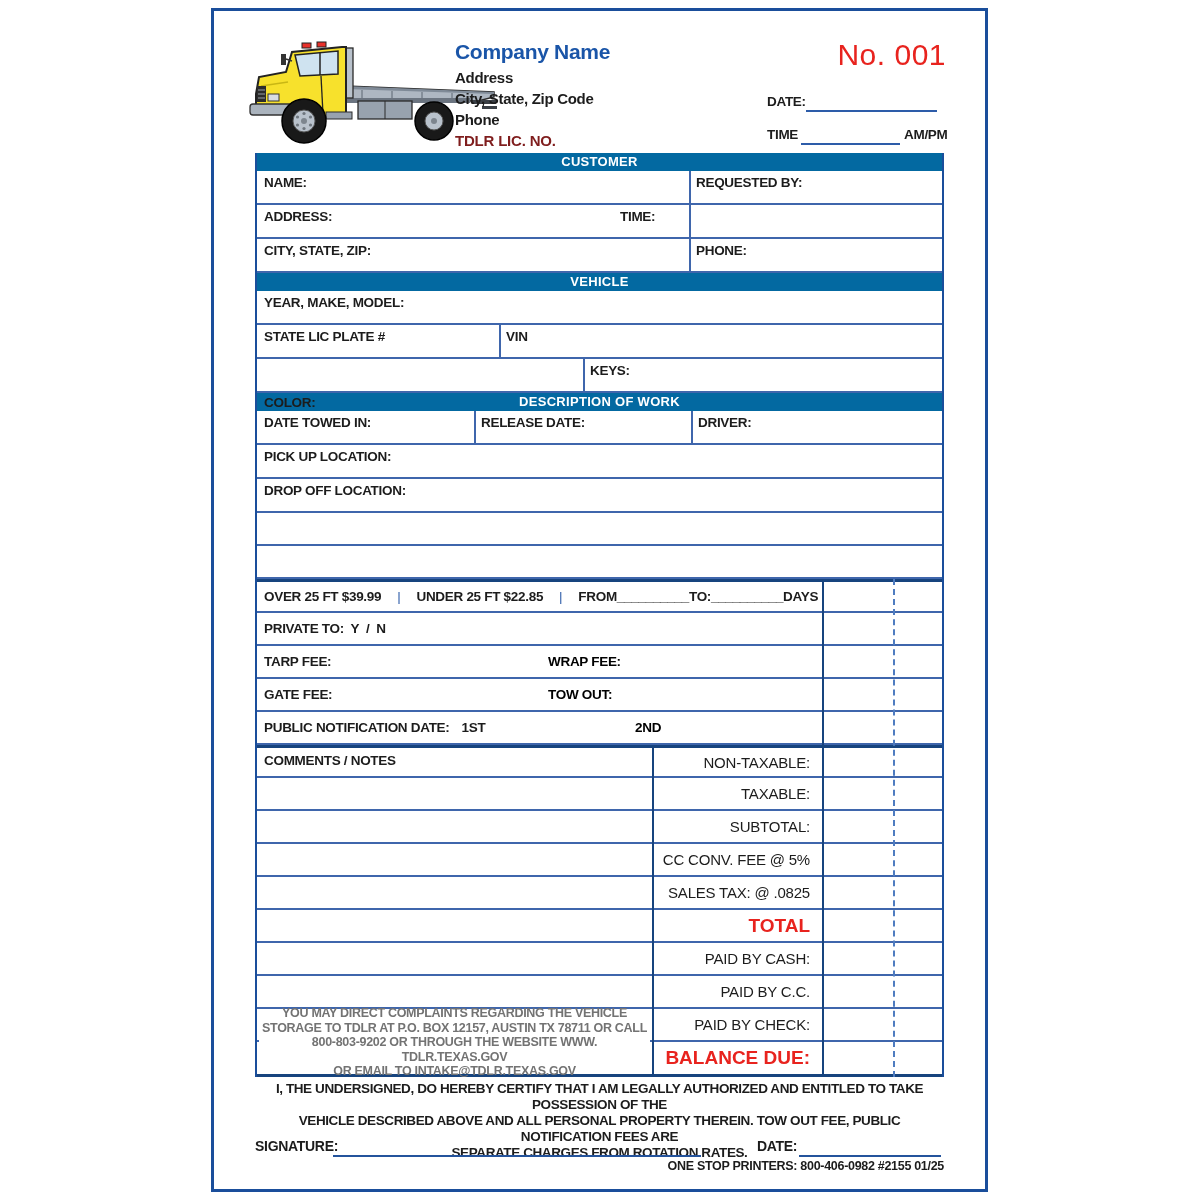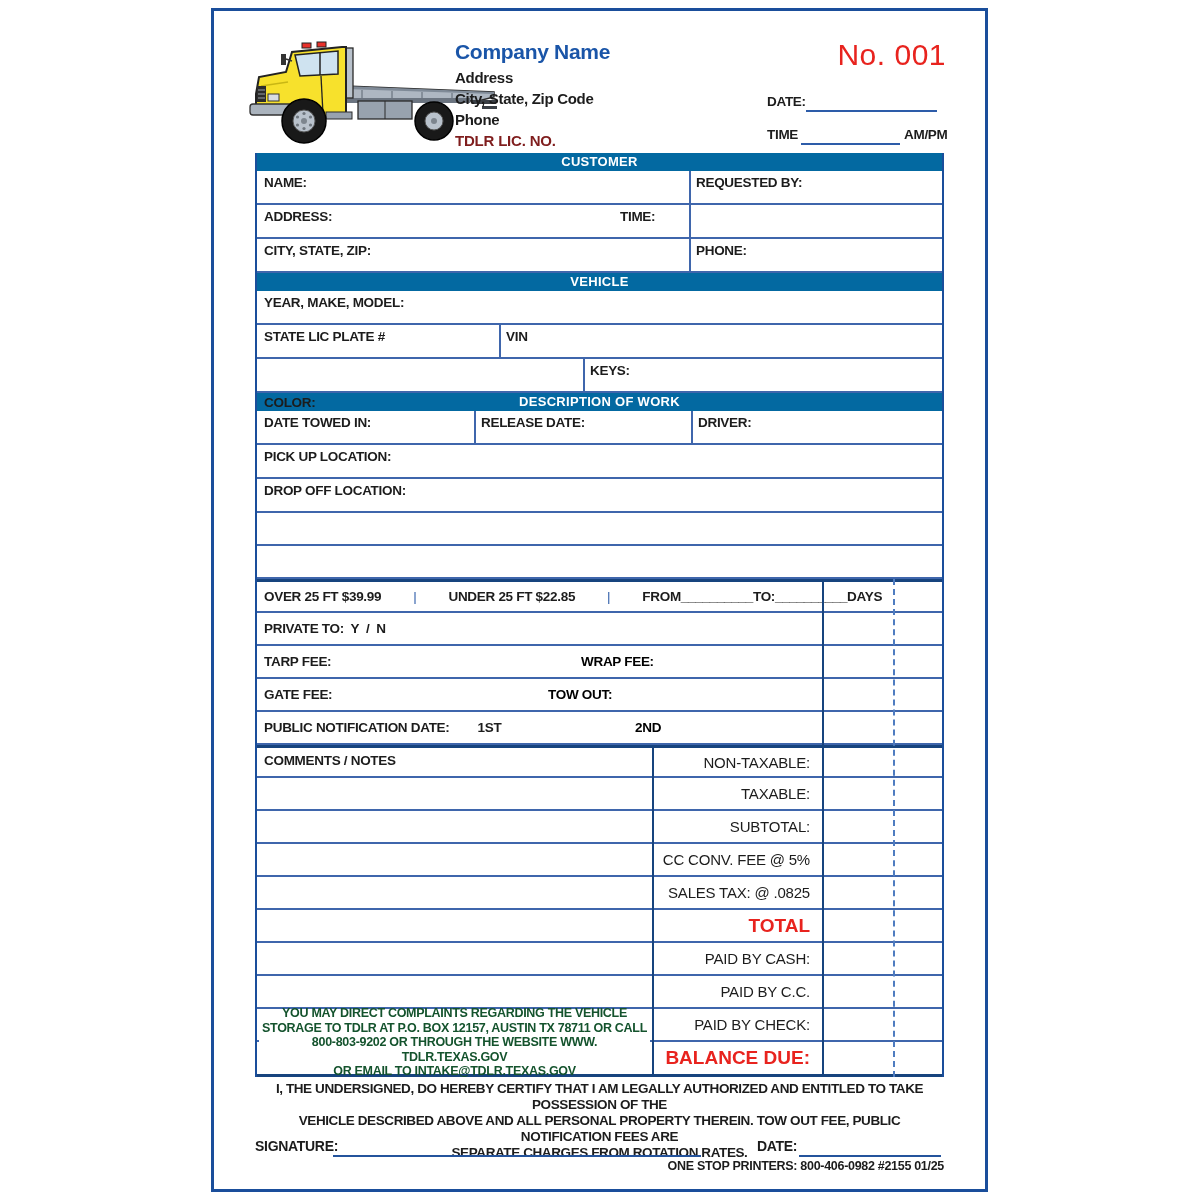--- a/index.html
+++ b/index.html
@@ -32,33 +32,33 @@
   .h34 { height:34px; } .h33 { height:33px; }
   .cells { display:flex; height:100%; }
   .cell { padding:4px 0 0 7px; font-size:13.5px; font-weight:700; color:#1c1c1c; letter-spacing:-0.3px; }
   .sec-top { border-top:3px solid #17447e; }
   .sec-bottom { border-bottom:3px solid #17447e; }
 
   .vline { position:absolute; width:0; border-left:2px solid #3f66ac; z-index:5; }
   .vline-dark { position:absolute; width:0; border-left:2.5px solid #17447e; z-index:5; }
   .vline-dash { position:absolute; width:0; border-left:2px dashed #4f7cc0; z-index:5; }
 
-  .fee-text { display:flex; align-items:center; height:100%; padding-left:7px; gap:32px;
+  .fee-text { display:flex; align-items:center; height:100%; padding-left:7px; gap:16px;
               font-size:13.5px; font-weight:700; color:#1c1c1c; letter-spacing:-0.3px; }
   .pipe { color:#2d5ca9; font-weight:400; }
   .pre { white-space:pre; }
 
   .tot-label { position:absolute; right:132px; top:0; height:100%; display:flex; align-items:center;
                font-size:15px; font-weight:400; color:#1c1c1c; letter-spacing:-0.2px; }
   .tot-label.red-big { font-size:19px; font-weight:700; color:#e8231e; letter-spacing:0; }
   .comments-title { position:absolute; left:7px; top:5px; font-size:13.5px; font-weight:700; letter-spacing:-0.3px; color:#1c1c1c; }
 
   #complaint { position:absolute; left:2px; top:858px; width:391px; height:63px; background:#ffffff;
                z-index:6; display:flex; flex-direction:column; justify-content:center; text-align:center; }
-  #complaint div { font-size:12.5px; font-weight:700; color:#14532d; line-height:14.5px; letter-spacing:-0.3px; }
+  #complaint div { font-size:12.5px; font-weight:700; color:#737373; line-height:14.5px; letter-spacing:-0.3px; }
 
   
   #certification { position:absolute; left:255px; top:1081px; width:689px; text-align:center; }
   #certification div { font-size:13.5px; font-weight:700; color:#1c1c1c; letter-spacing:-0.4px; line-height:16px; }
   .foot-label { position:absolute; font-size:14px; font-weight:700; color:#1c1c1c; letter-spacing:-0.3px; }
   .foot-line { position:absolute; border-top:2px solid #24539c; }
   #printer-line { position:absolute; left:600px; top:1159px; width:344px; text-align:right;
                   font-size:12.5px; font-weight:700; color:#1c1c1c; letter-spacing:-0.3px; }
 </style>
 </head>
@@ -206,21 +206,21 @@
     </div>
     <div class="row h33">
       <div class="fee-text">
           <span class="pre">PRIVATE TO:  Y  /  N</span>
         </div>
     </div>
     <div class="row h33">
       <div class="fee-text">
           <span>TARP FEE:</span>
         </div>
-      <span class="abs" style="left:291px; top:8px; font-size:13.5px; font-weight:700; letter-spacing:-0.3px;margin-left:33px;">WRAP FEE:</span>
+      <span class="abs" style="left:291px; top:8px; font-size:13.5px; font-weight:700; letter-spacing:-0.3px;">WRAP FEE:</span>
     </div>
     <div class="row h33">
       <div class="fee-text">
           <span>GATE FEE:</span>
         </div>
       <span class="abs" style="left:291px; top:8px; font-size:13.5px; font-weight:700; letter-spacing:-0.3px;">TOW OUT:</span>
     </div>
     <div class="row h33">
       <div class="fee-text">
         <span>PUBLIC NOTIFICATION DATE:</span>

